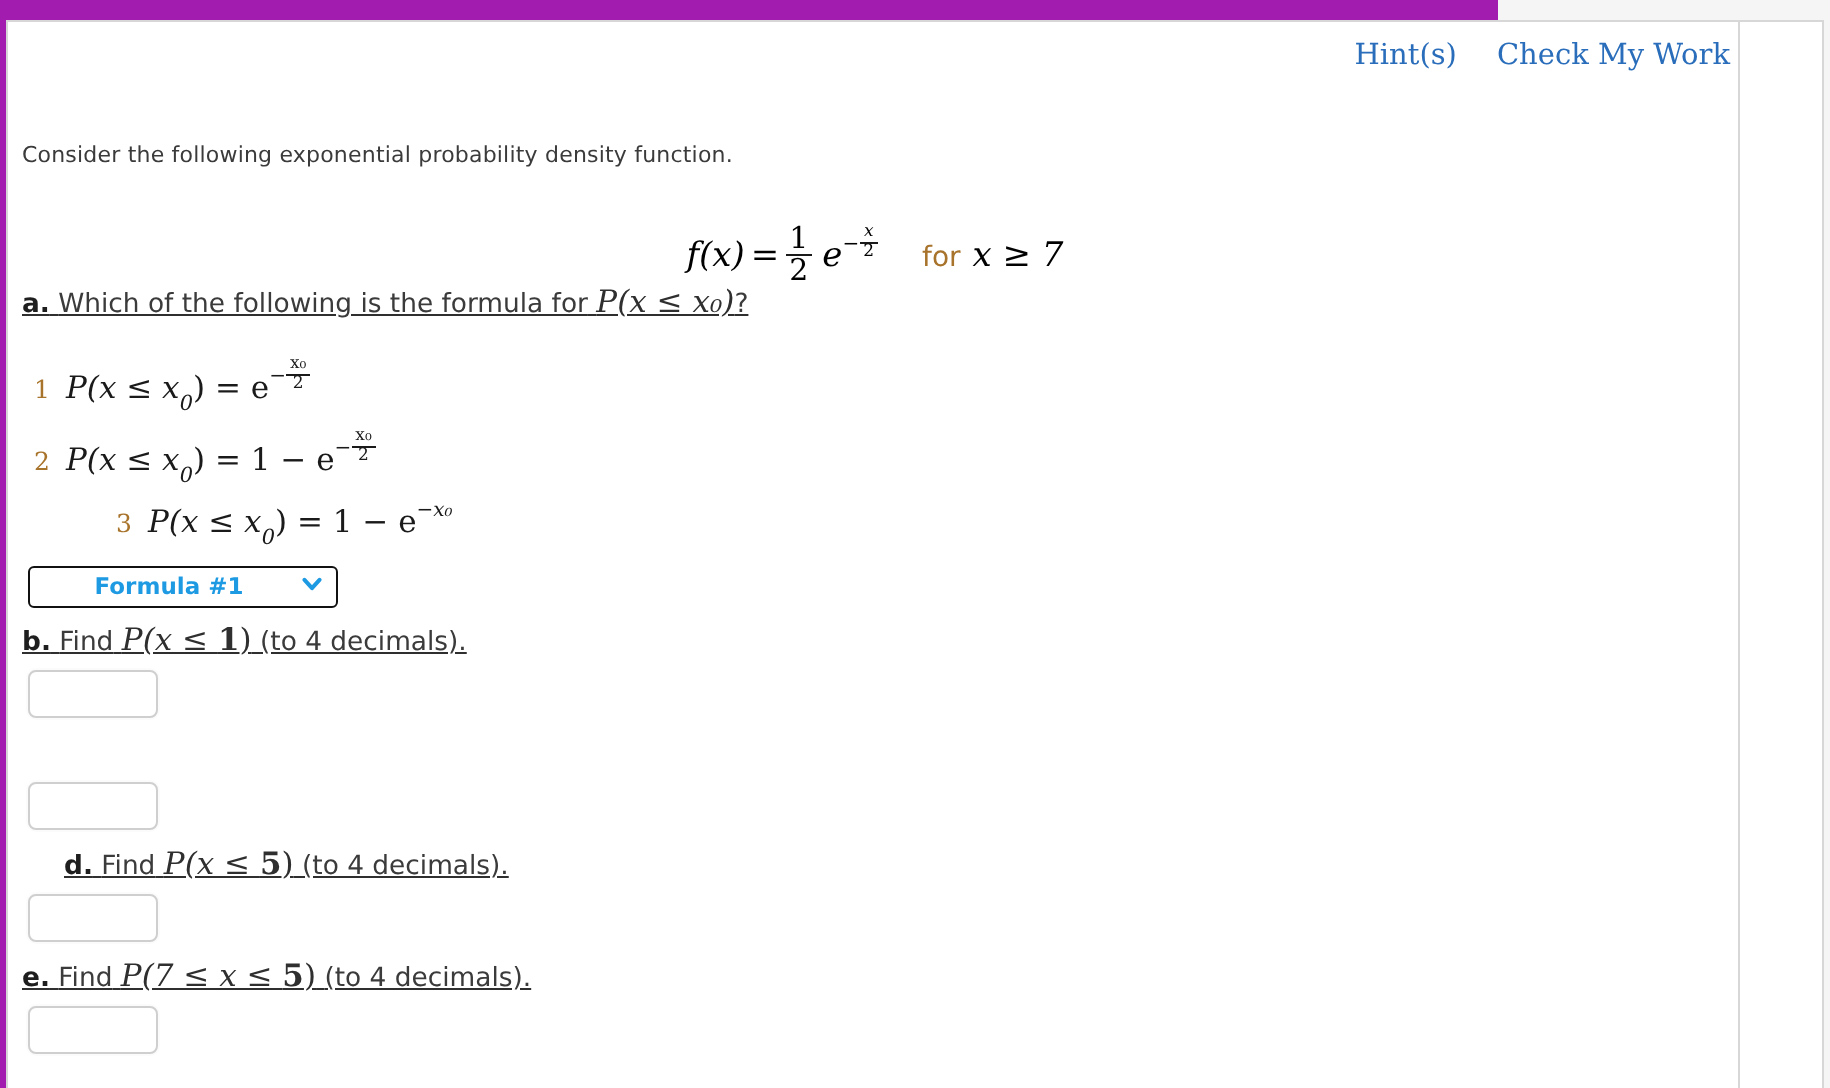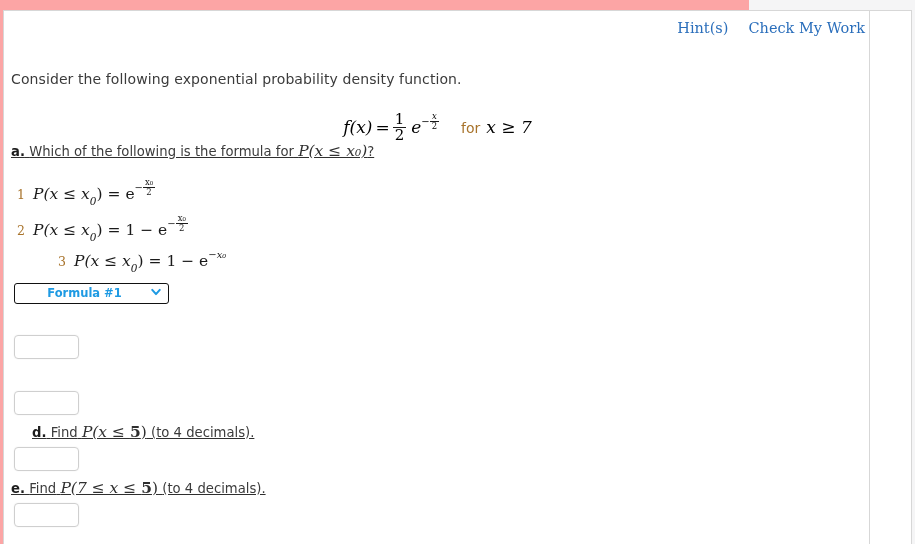--- a/index.html
+++ b/index.html
@@ -8,21 +8,21 @@
     width: 915px; height: 544px;
     background: #f5f5f6;
     font-family: "DejaVu Sans", "Liberation Sans", sans-serif;
     overflow: hidden;
   }
 
   #page {
     position: relative;
     width: 749px;
     height: 544px;
-    background: #fca5a5;
+    background: #a21caf;
   }
 
   
   .card {
     position: absolute;
     left: 3px;
     top: 10px;
     width: 909px;
     height: 534px;
     background: #ffffff;
@@ -67,21 +67,21 @@
     top: 0;
     width: 867px;
     height: 534px;
     padding: 0;
   }
 
   .prompt {
     position: absolute;
     left: 7px;
     top: 60px;
-    font-size: 14px;
+    font-size: 11px;
     color: #3b3b3b;
     letter-spacing: .1px;
   }
 
   
   .math-display {
     position: absolute;
     left: 0;
     top: 102px;
     width: 867px;
@@ -280,20 +280,26 @@
         <select class="formula-select">
           <option>Formula #1</option>
           <option>Formula #2</option>
           <option>Formula #3</option>
         </select>
         <svg class="chev" viewBox="0 0 12 12">
           <path d="M1.5 3.5 L6 8.5 L10.5 3.5" fill="none" stroke="#1e9ae3" stroke-width="2.4" stroke-linecap="round" stroke-linejoin="round"></path>
         </svg>
       </div>
 
+      <div class="q-label qb">
+        <b>b.</b>
+        <span class="grey">Find</span>
+        <span class="mathish"><span>P(x ≤ </span><span class="up" style="font-weight:bold">1</span><span class="up">)</span></span>
+        <span class="grey">(to 4 decimals).</span>
+      </div>
       <input class="answer-box ib" type="text" value="" style="">
 
       <input class="answer-box ic" type="text" value="" style="">
 
       <div class="q-label qd">
         <b>d.</b>
         <span class="grey">Find</span>
         <span class="mathish"><span>P(x ≤ </span><span class="up" style="font-weight:bold">5</span><span class="up">)</span></span>
         <span class="grey">(to 4 decimals).</span>
       </div>

